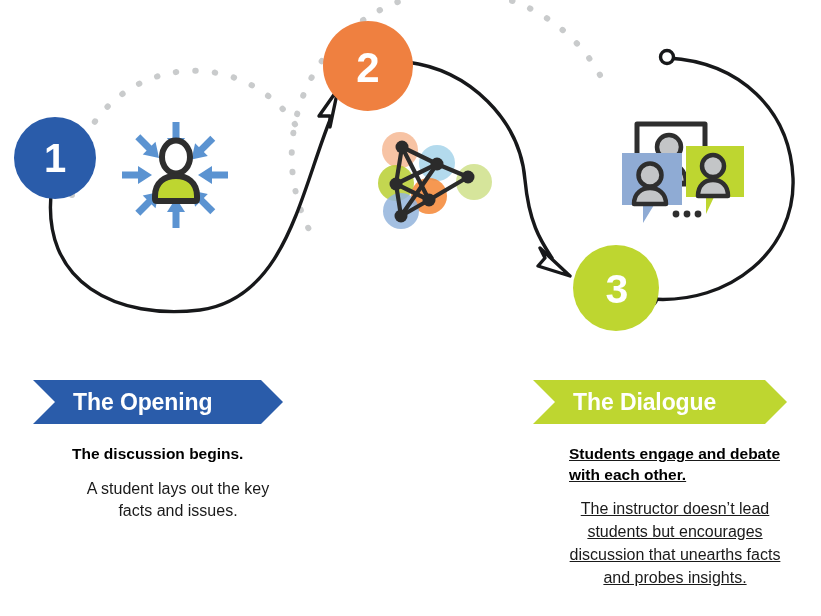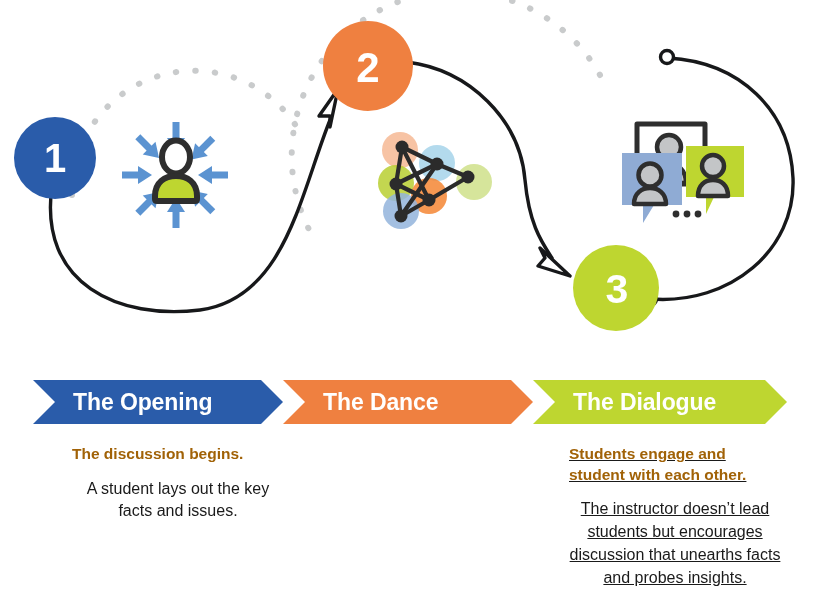--- a/index.html
+++ b/index.html
@@ -81,21 +81,21 @@
     width: 212px;
   }
   .stage-1 .stage-body { padding-left: 39px; }
   .stage-2 .stage-body { padding-left: 39px; }
   .stage-3 .stage-body { padding-left: 36px; }
 
   .stage-headline {
     font-size: 15.5px;
     font-weight: bold;
     line-height: 1.33;
-    color: #a16207;
+    color: #000000;
     margin: 0 0 13px 0;
   }
   .stage-text {
     font-size: 16px;
     line-height: 1.43;
     color: #1a1a1a;
     margin: 0;
     text-align: center;
   }
 </style>
@@ -262,35 +262,29 @@
         </svg>
         <span class="chevron-label">The Opening</span>
       </div>
       <div class="stage-body">
         <p class="stage-headline">The discussion begins.</p>
         <p class="stage-text">A student lays out the key facts and issues.</p>
       </div>
     </div>
 
     <div class="stage stage-2">
-      <div class="chevron-wrap">
-        <svg class="chevron-svg" width="275" height="44" viewBox="0 0 275 44" xmlns="http://www.w3.org/2000/svg">
-          <path d="M 0,0 L 228,0 L 250,22 L 228,44 L 0,44 L 22,22 Z" fill="#ef8040"></path>
-        </svg>
-        <span class="chevron-label">The Dance</span>
-      </div>
     </div>
 
     <div class="stage stage-3">
       <div class="chevron-wrap">
         <svg class="chevron-svg" width="275" height="44" viewBox="0 0 275 44" xmlns="http://www.w3.org/2000/svg">
           <path d="M 0,0 L 232,0 L 254,22 L 232,44 L 0,44 L 22,22 Z" fill="#bed630"></path>
         </svg>
         <span class="chevron-label">The Dialogue</span>
       </div>
       <div class="stage-body">
-        <p class="stage-headline">Students engage and student with each other.</p>
+        <p class="stage-headline">Students engage and debate with each other.</p>
         <p class="stage-text">The instructor doesn’t lead students but encourages discussion that unearths facts and probes insights.</p>
       </div>
     </div>
 
   </div>
 </div>
 
 </body></html>

